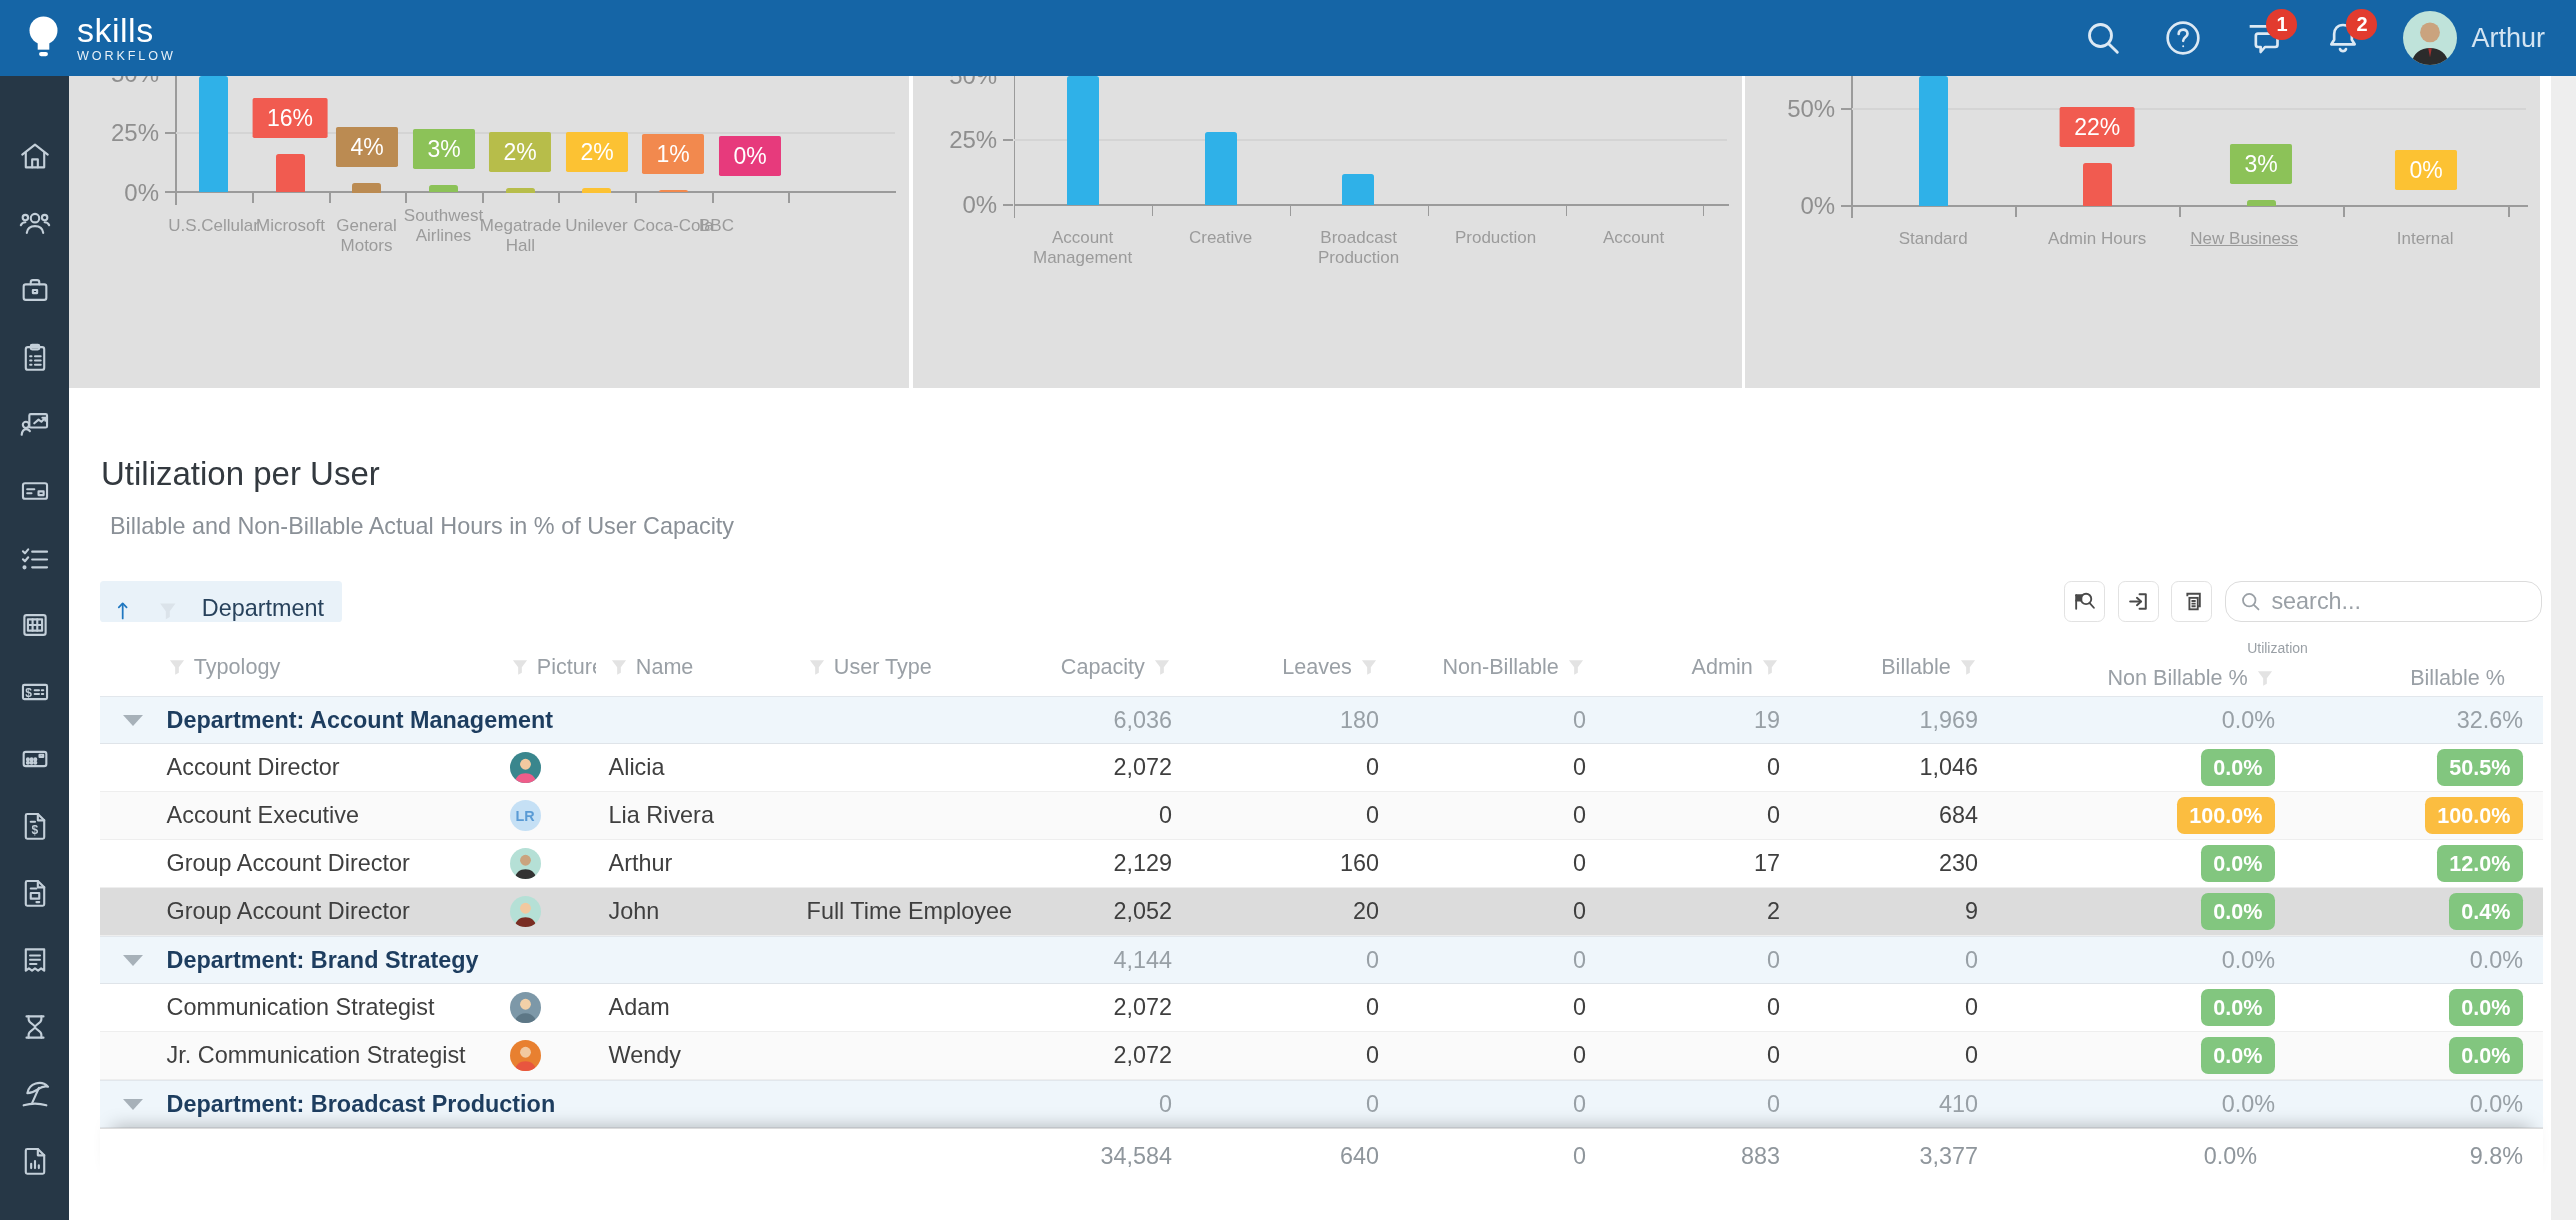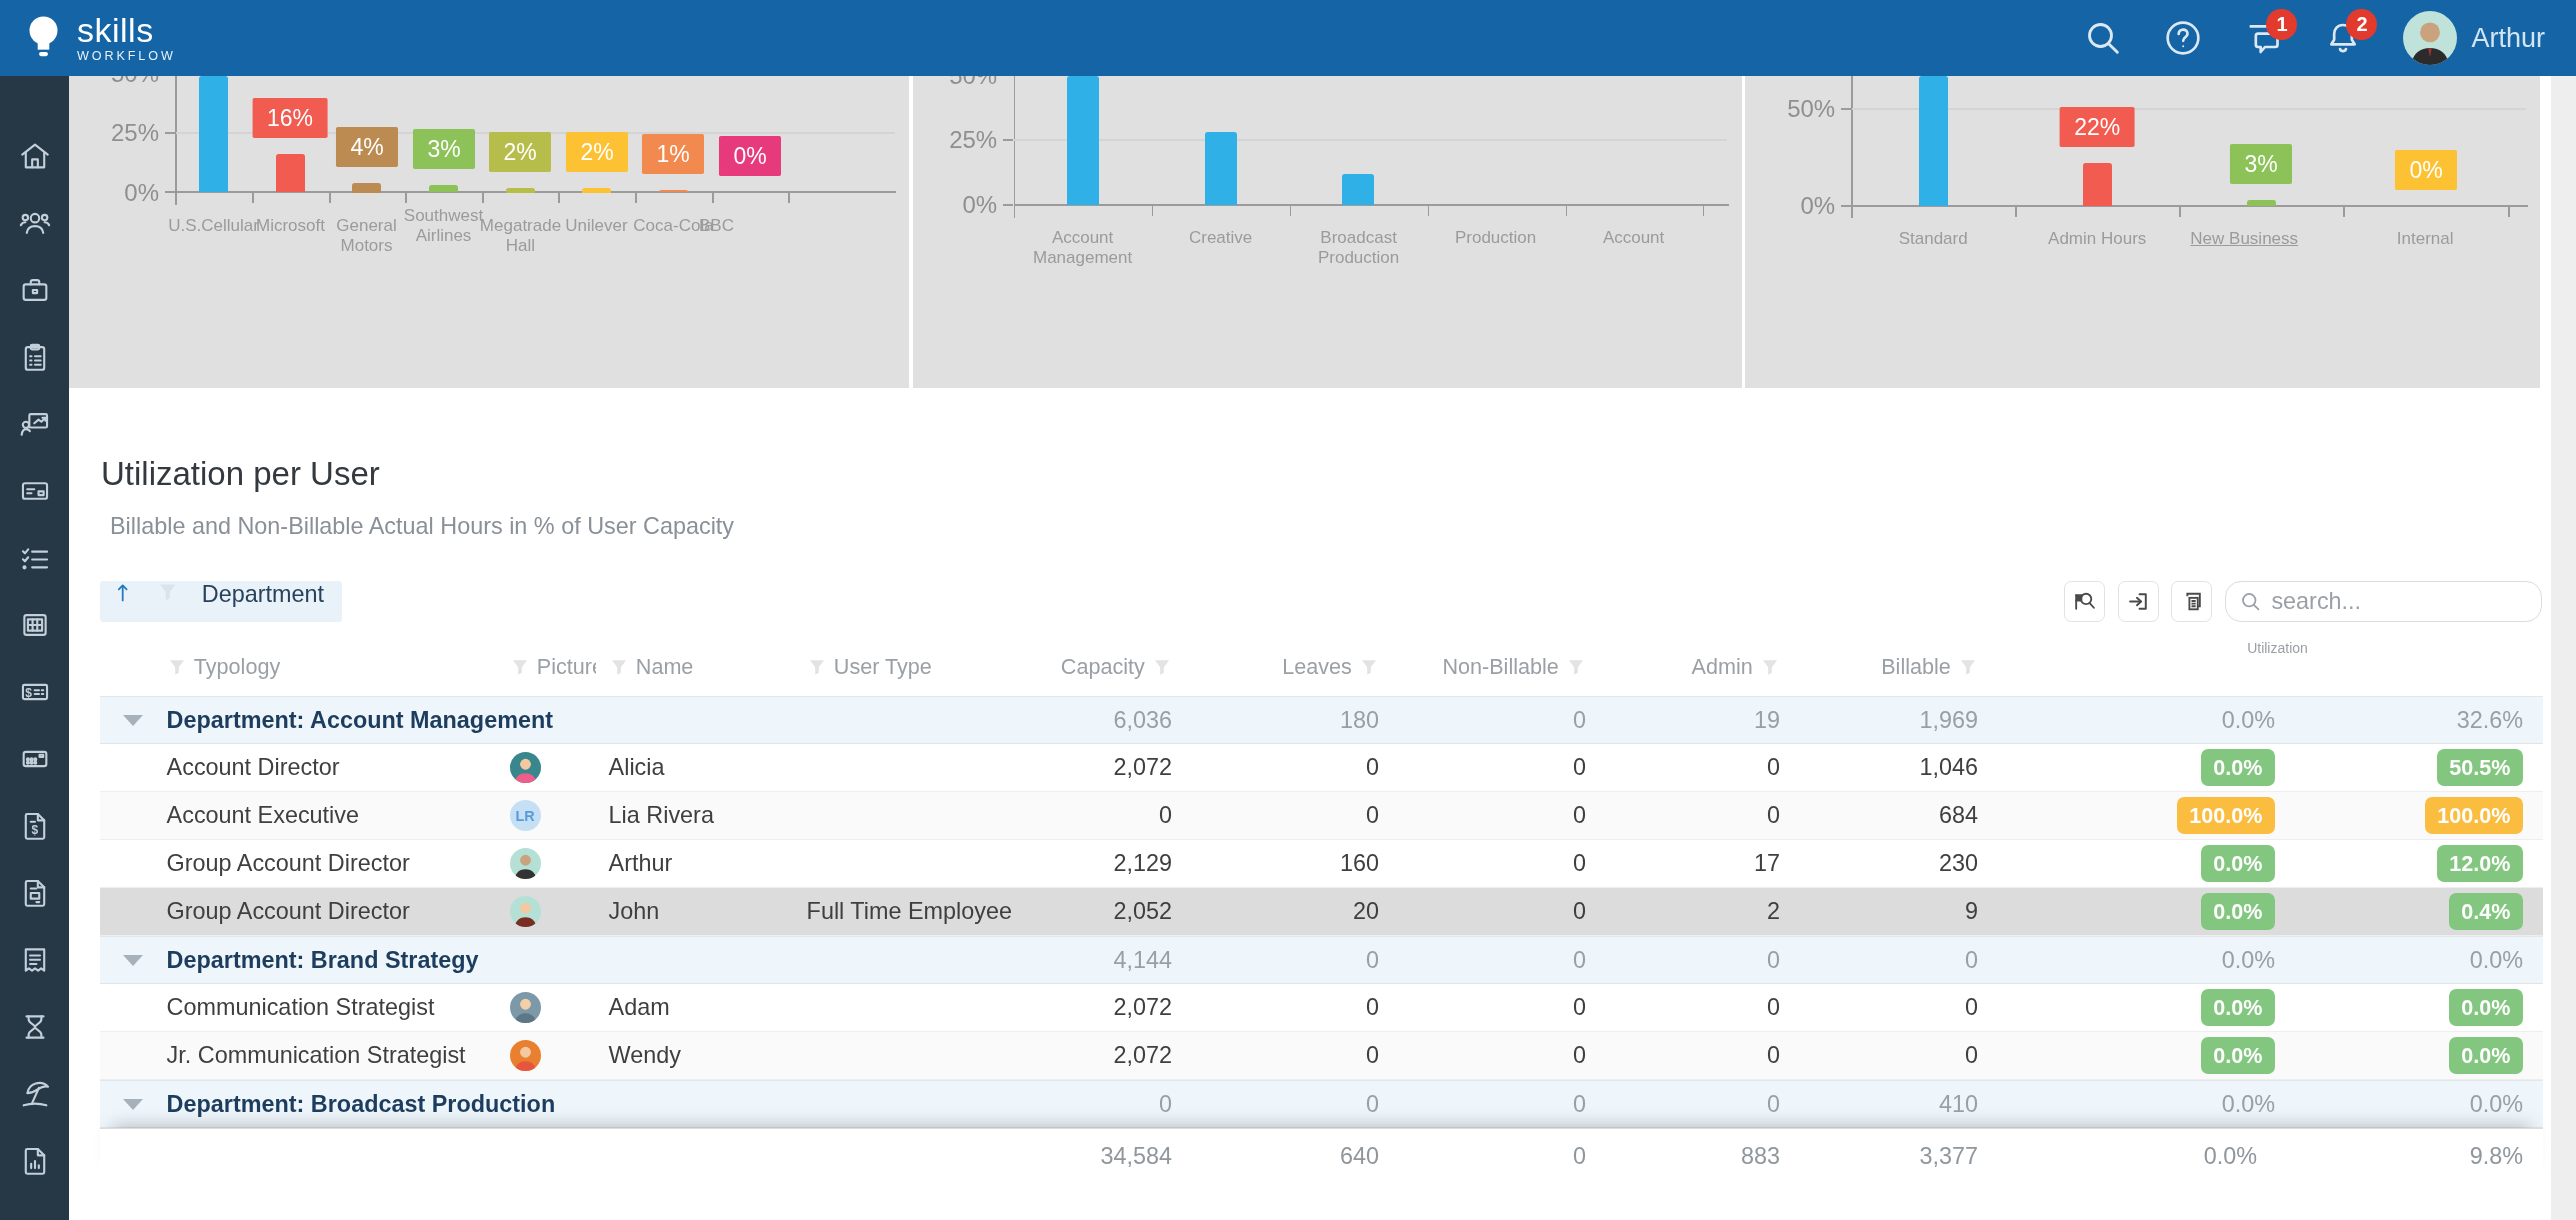--- a/index.html
+++ b/index.html
@@ -44,21 +44,21 @@
   .chart-bar { position:absolute; border-radius:2.7px 2.7px 0 0; }
   .datalabel { position:absolute; height:40px; line-height:40px; padding:0 14.4px; border-radius:1.8px;
     color:#fff; font-size:23px; transform:translateX(-50%); white-space:nowrap; }
   .cat-label { position:absolute; text-align:center; font-size:17px; line-height:20px; color:#9b9b9b; }
 
   
   .content { position:absolute; left:69px; top:388px; width:2507px; height:833px; background:#fff; }
   .sec-title { font-size:33px; color:#33393f; font-weight:400; margin:67px 0 0 32px; }
   .sec-sub { font-size:23.4px; color:#8a9097; margin:20px 0 0 41px; }
   .grid-toolbar { display:flex; align-items:center; margin:41px 34px 0 31px; height:41px; }
-  .group-chip { display:flex; align-items:flex-start; gap:23px; height:41px; padding:0 18px 0 10.8px;
+  .group-chip { display:flex; align-items:flex-end; gap:23px; height:41px; padding:0 18px 0 10.8px;
     background:#e9f2f9; border-radius:3.6px; cursor:pointer; }
   .chip-arrow svg { width:23.4px; height:23.4px; display:block; }
   .chip-funnel svg { width:21.6px; height:21.6px; display:block; }
   .group-chip span { font-size:23.4px; color:#28425c; }
   .toolbar-spacer { flex:1; }
   .tool-btn { width:41px; height:41px; border:1.8px solid #e2e2e2; border-radius:7.2px; background:#fff;
     margin-right:12.6px; display:flex; align-items:center; justify-content:center; cursor:pointer; color:#4a4a4a; }
   .tool-btn svg { width:25px; height:25px; }
   .search-box { display:flex; align-items:center; width:317px; height:41px; border:1.8px solid #dcdcdc;
     border-radius:16px; background:#fff; padding:0 13px; gap:9px; }
@@ -501,20 +501,33 @@
           <div class="th cell c-billable right">
             <span>Billable</span>
             <span class="funnel">
               <svg viewBox="0 0 24 24">
                 <path d="M3.5 4 h17 L14.2 12.4 V19 l-4.4 2.4 V12.4 Z" fill="#e3e3e3"></path>
               </svg>
             </span>
           </div>
           <div class="util-group" style="width: 527px;">
             <div class="util-title">Utilization</div>
+            <div class="util-cols">
+              <div class="th cell right c-nbpct">
+                <span>Non Billable %</span>
+                <span class="funnel">
+                  <svg viewBox="0 0 24 24">
+                    <path d="M3.5 4 h17 L14.2 12.4 V19 l-4.4 2.4 V12.4 Z" fill="#e3e3e3"></path>
+                  </svg>
+                </span>
+              </div>
+              <div class="th cell right c-bpct">
+                <span>Billable %</span>
+              </div>
+            </div>
           </div>
         </div>
       <div id="tbody">
           <div class="row group">
             <div class="cell c-arrow">
               <span class="tri"></span>
             </div>
             <div class="group-label">Department: Account Management</div>
             <div class="cell num c-capacity">6,036</div>
             <div class="cell num c-leaves">180</div>

